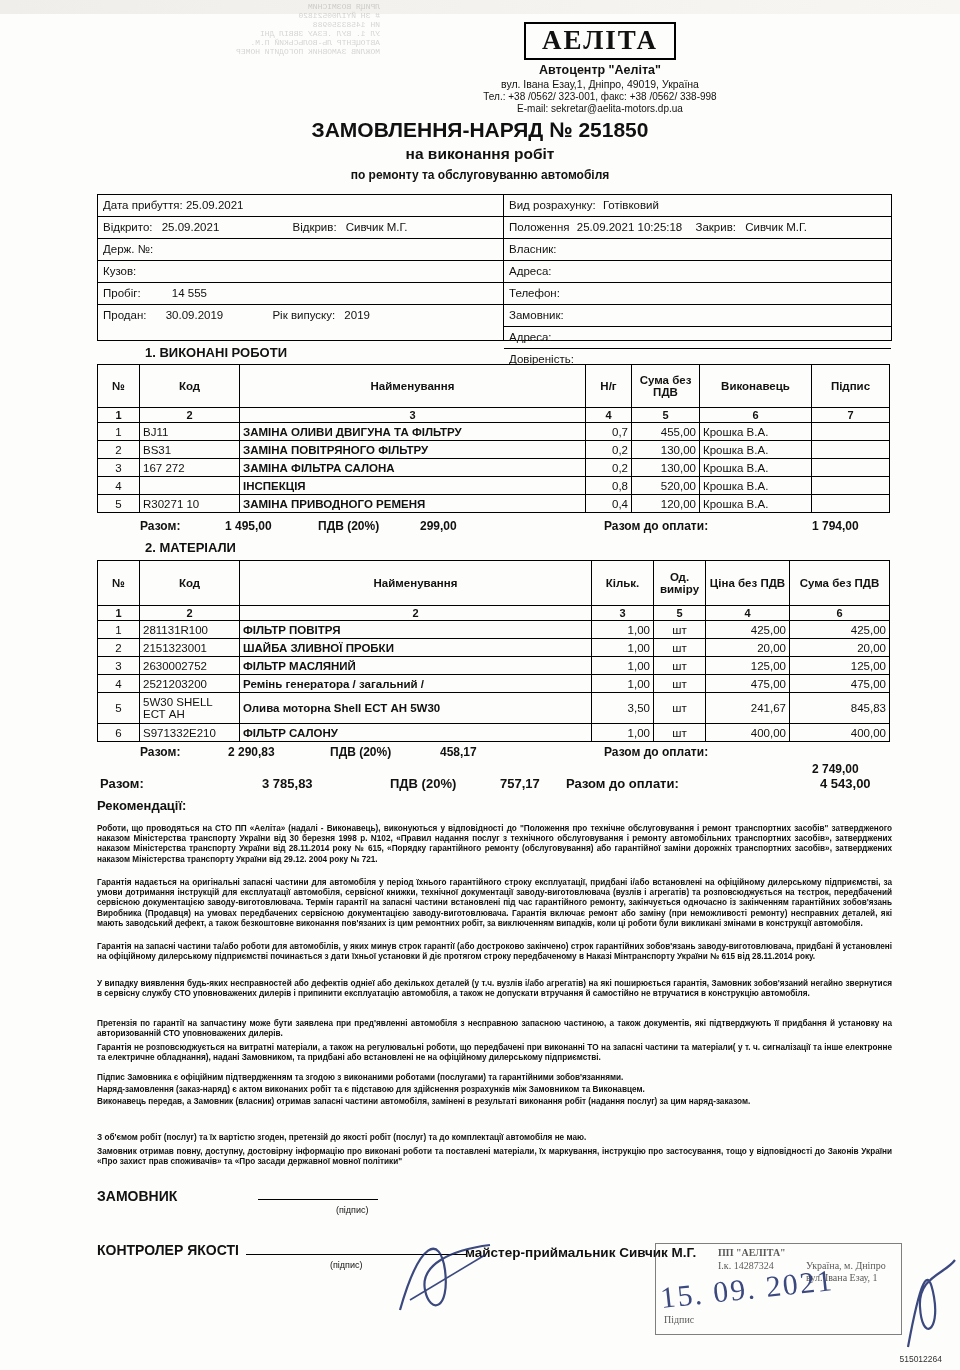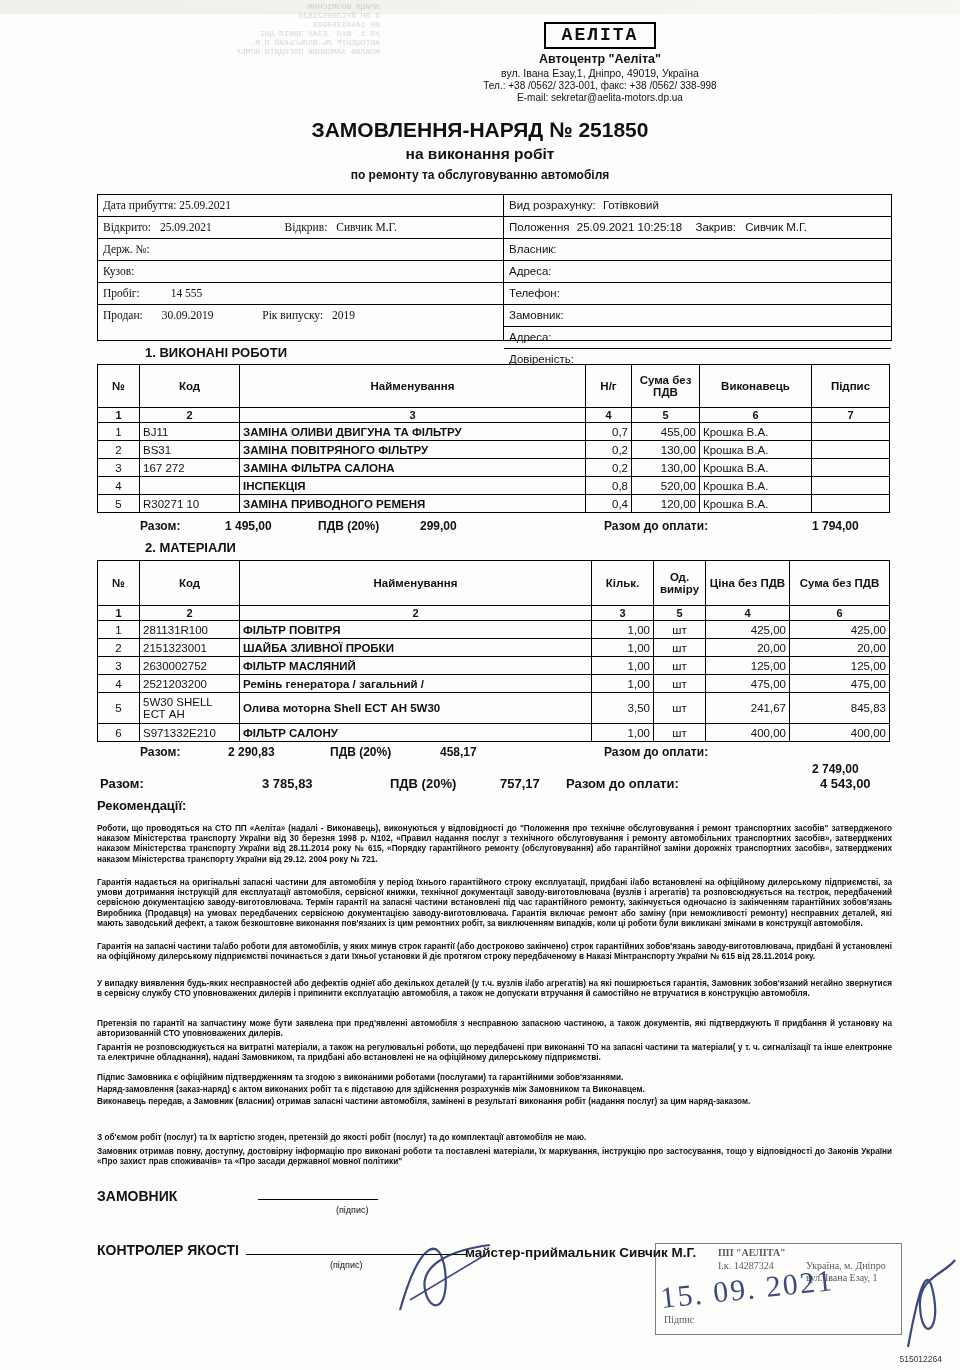--- a/index.html
+++ b/index.html
@@ -19,41 +19,41 @@
     opacity:.20;color:#333;font-size:8px;line-height:9px;
     transform:scaleX(-1);
     font-family:"Liberation Mono", monospace;
     white-space:pre;
     filter:blur(.3px);
   }
 
   
   .hdr{position:absolute;right:150px;top:22px;text-align:center;width:420px;}
   .brand{
-    font-family:Liberation Mono, monospace;
-    font-weight:bold;font-size:18px;letter-spacing:2px;
+    font-family:Liberation Serif, serif;
+    font-weight:bold;font-size:27px;letter-spacing:2px;
     border:2px solid #000;display:inline-block;padding:1px 16px 2px 16px;
   }
   .brand-sub{font-size:12.5px;font-weight:bold;margin-top:3px;}
   .brand-line{font-size:10.5px;margin-top:1px;}
   .brand-line2{font-size:10px;margin-top:1px;}
 
   .title1{
     position:absolute;left:0;right:0;top:118px;text-align:center;
     font-size:21px;font-weight:bold;
   }
   .title2{position:absolute;left:0;right:0;top:145px;text-align:center;font-size:15.5px;font-weight:bold;}
   .title3{position:absolute;left:0;right:0;top:168px;text-align:center;font-size:12px;font-weight:bold;}
 
   
   .info{
     position:absolute;left:97px;top:194px;width:793px;height:145px;
     border:1.4px solid #000;display:flex;font-size:11.5px;
   }
-  .info-left{width:405px;border-right:1.4px solid #000;position:relative;font-family:Liberation Serif, serif;}
+  .info-left{width:405px;border-right:1.4px solid #000;position:relative;}
   .info-right{flex:1;position:relative;}
   .irow{height:21px;line-height:21px;padding-left:5px;border-bottom:1px solid #000;white-space:nowrap;}
   .irow:last-child{border-bottom:none;}
   .lbl{display:inline-block;}
   .v{display:inline-block;}
 
   
   .sect{position:absolute;font-size:13px;font-weight:bold;}
 
   

